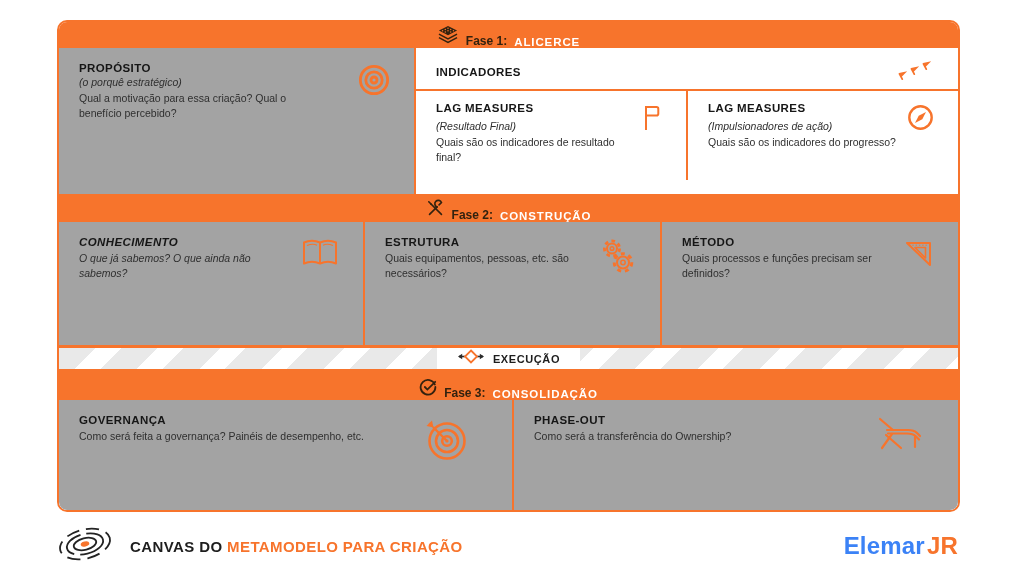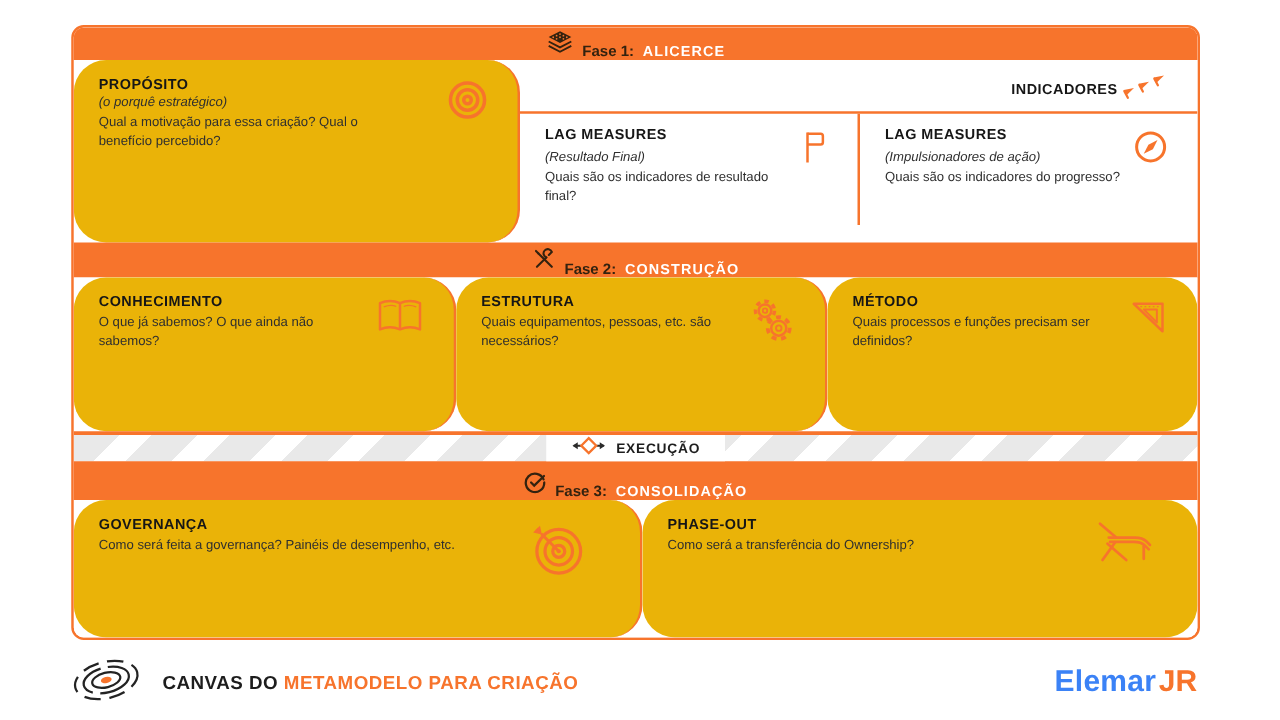--- a/index.html
+++ b/index.html
@@ -23,33 +23,33 @@
   .phase-bar .pname{color:#fff;font-weight:800;font-size:11.5px;letter-spacing:.9px;}
   .bar1{height:26px;}
   .bar2{height:28px;}
   .bar3{height:28px;}
 
   .row{display:flex;background:#fff;flex:0 0 auto;}
   .row1{height:146px;}
   .row2{height:123px;}
   .row3{flex:1 1 auto;}
 
-  .cell{background:#eab308;display:flex;justify-content:space-between;align-items:flex-start;
-    padding:14px 24px 10px 20px;gap:10px;border-radius:26px;}
+  .cell{background:#a3a3a3;display:flex;justify-content:space-between;align-items:flex-start;
+    padding:14px 24px 10px 20px;gap:10px;}
   .cell .txt{max-width:78%;}
   .title{font-size:11.5px;font-weight:800;letter-spacing:.4px;color:var(--ink);}
   .subtitle{font-size:10.5px;font-style:italic;color:var(--txt);margin-top:2px;}
   .question{font-size:10.5px;color:var(--txt);margin-top:3px;line-height:1.45;}
   .cicon{flex:0 0 auto;margin-top:2px;}
 
   .v-div-r{border-right:2px solid var(--orange);}
 
   
   .indicadores{flex:1 1 auto;display:flex;flex-direction:column;background:#fff;}
-  .ind-header{display:flex;justify-content:flex-end;align-items:center;padding:12px 22px 6px 20px;height:41px;}
+  .ind-header{display:flex;justify-content:space-between;align-items:center;padding:12px 22px 6px 20px;height:41px;}
   .ind-rule{height:2px;background:var(--orange);}
   .ind-body{display:flex;flex:1 1 auto;}
   .lag{flex:1 1 0;display:flex;justify-content:space-between;align-items:flex-start;padding:11px 24px 10px 20px;gap:8px;}
   .lag-head{display:flex;align-items:baseline;gap:6px;flex-wrap:wrap;flex-direction:column;}
   .lag .subtitle{margin-top:0;}
   .lag-div{width:2px;background:var(--orange);margin-bottom:14px;}
 
   
   .exec-bar{height:27px;flex:0 0 auto;border-top:3px solid var(--orange);border-bottom:3px solid var(--orange);
     background:repeating-linear-gradient(135deg,var(--stripe) 0 26px,#fff 26px 44px);
@@ -177,21 +177,21 @@
           <path d="M14 10 a4.3 4.3 0 1 1 5.5 -5.5 L16.5 7.5"></path>
           <path d="M6 6 L19.5 19.5"></path>
           <path d="M3.5 3.5 L6 6"></path>
         </svg>
       </span>
       <span class="pfx">Fase 2:</span>
       <span class="pname">CONSTRUÇÃO</span>
     </div>
 
     <div class="row row2">
-      <div class="cell v-div-r" style="flex:0 0 306px;">
+      <div class="cell v-div-r" style="flex:0 0 306px;font-style:italic;">
         <div class="txt">
           <div class="title">CONHECIMENTO</div>
           <div class="question">O que já sabemos? O que ainda não sabemos?</div>
         </div>
         <span class="cicon">
           <svg width="38" height="31" viewBox="0 0 38 31" fill="none" stroke="#F7742C" stroke-width="2" stroke-linejoin="round">
             <path d="M3 4.5 Q11 1 19 4.5 Q27 1 35 4.5 V25.5 Q27 22 19 25.5 Q11 22 3 25.5 Z"></path>
             <path d="M19 4.5 V25.5"></path>
             <path d="M6 7.5 Q12 5.2 16 7.2" stroke-width="1.1"></path>
             <path d="M22 7.2 Q26 5.2 32 7.5" stroke-width="1.1"></path>

